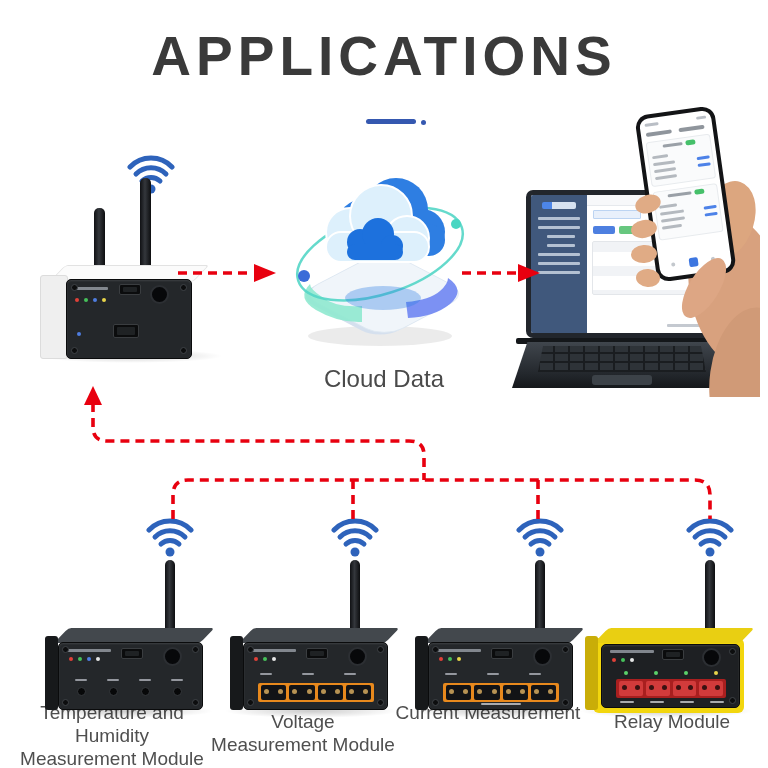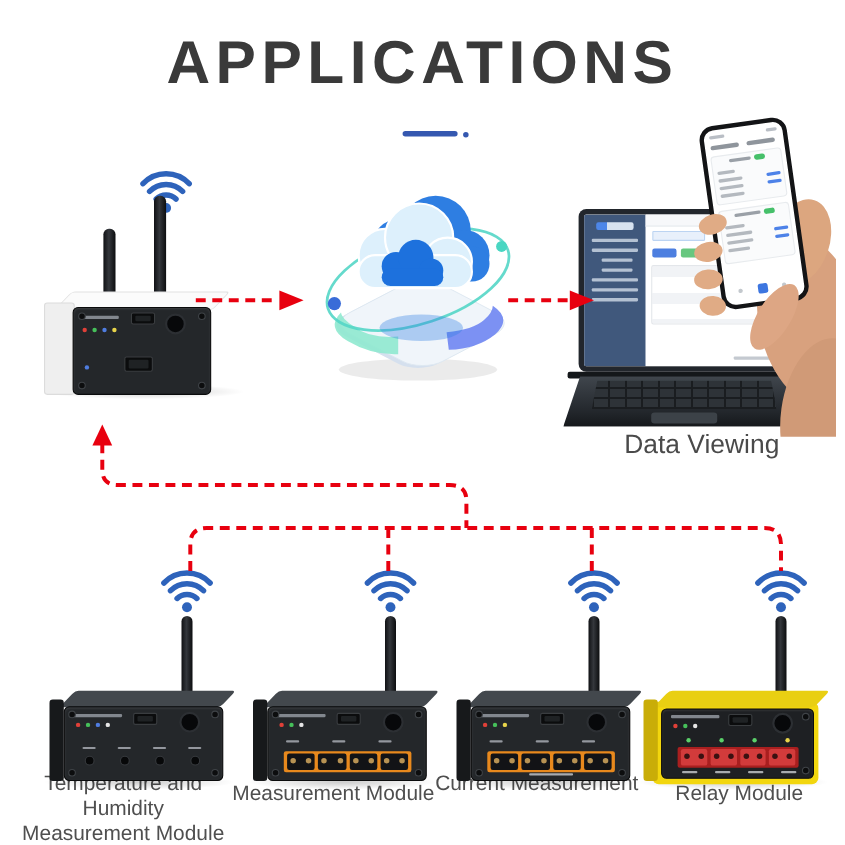--- a/index.html
+++ b/index.html
@@ -179,20 +179,21 @@
         <circle cx="119" cy="80" r="22"></circle>
       <rect x="38" y="74" width="103" height="30" rx="15"></rect>
     </g>
     <g fill="#1d71dd">
       <circle cx="72" cy="84" r="13"></circle>
         <circle cx="90" cy="76" r="16"></circle>
         <circle cx="104" cy="88" r="11"></circle>
       <rect x="59" y="86" width="56" height="16" rx="8"></rect>
     </g>
   </svg>
+  <div class="abs node-label" style="left:298px;top:364px;width:172px;">Cloud Data</div>
 
   <div class="abs" id="laptop">
     <div id="lap-screen">
       <div id="lap-ui">
         <div id="lap-side">
           <div id="lap-logo"></div>
           <div class="side-item"></div>
           <div class="side-item"></div>
           <div class="side-item sub"></div>
           <div class="side-item sub"></div>
@@ -210,24 +211,20 @@
           <div class="chip" style="left:84px;top:31px;width:22px;background:#e4dcf5;"></div>
           <div id="lap-table"></div>
           <div class="lbar" style="right:6px;bottom:6px;width:40px;"></div>
         </div>
       </div>
     </div>
     <div id="lap-hinge"></div>
     <div id="lap-base"></div>
     <div id="lap-keys"></div>
     <div id="lap-touch"></div>
-  </div>
-  <div class="abs node-label" style="left:542px;top:360px;width:192px;">
-    <div>Multi-terminal</div>
-    <div>Data Viewing</div>
   </div>
 
   <svg class="abs" id="handphone" width="160" height="305" viewBox="0 0 160 305">
     <g>
       <ellipse cx="128" cy="200" rx="46" ry="78" fill="#d8a17e" transform="rotate(-12 128 200)"></ellipse>
       <ellipse cx="142" cy="285" rx="40" ry="70" fill="#d09a77" transform="rotate(8 142 285)"></ellipse>
       <ellipse cx="120" cy="128" rx="26" ry="40" fill="#dca67f" transform="rotate(18 120 128)"></ellipse>
     </g>
     <g transform="rotate(-8 78 105)">
       <rect x="38" y="18" width="80" height="168" rx="13" fill="#131416"></rect>
@@ -407,20 +404,21 @@
         <div class="screw" style="right:3px;bottom:3px;"></div>
       </div>
     </div>
   </div>
 
   <div class="abs m-label" style="left:2px;top:701px;width:220px;">
     <div>Temperature and Humidity</div>
     <div>Measurement Module</div>
   </div>
   <div class="abs m-label" style="left:193px;top:710px;width:220px;">
+    <div>Voltage</div>
     <div>Measurement Module</div>
   </div>
   <div class="abs m-label" style="left:378px;top:701px;width:220px;">
     <div>Current Measurement</div>
   </div>
   <div class="abs m-label" style="left:562px;top:710px;width:220px;">
     <div>Relay Module</div>
   </div>
 
 </div>

